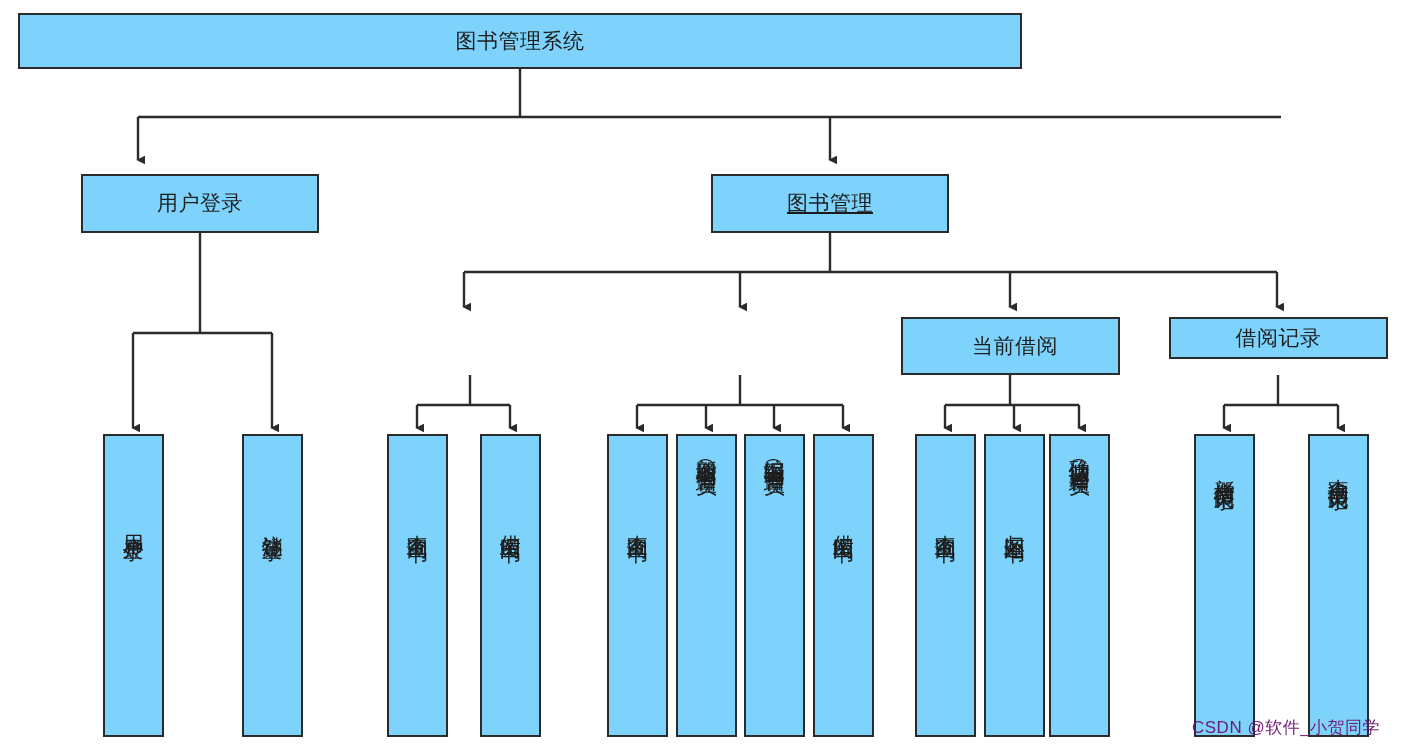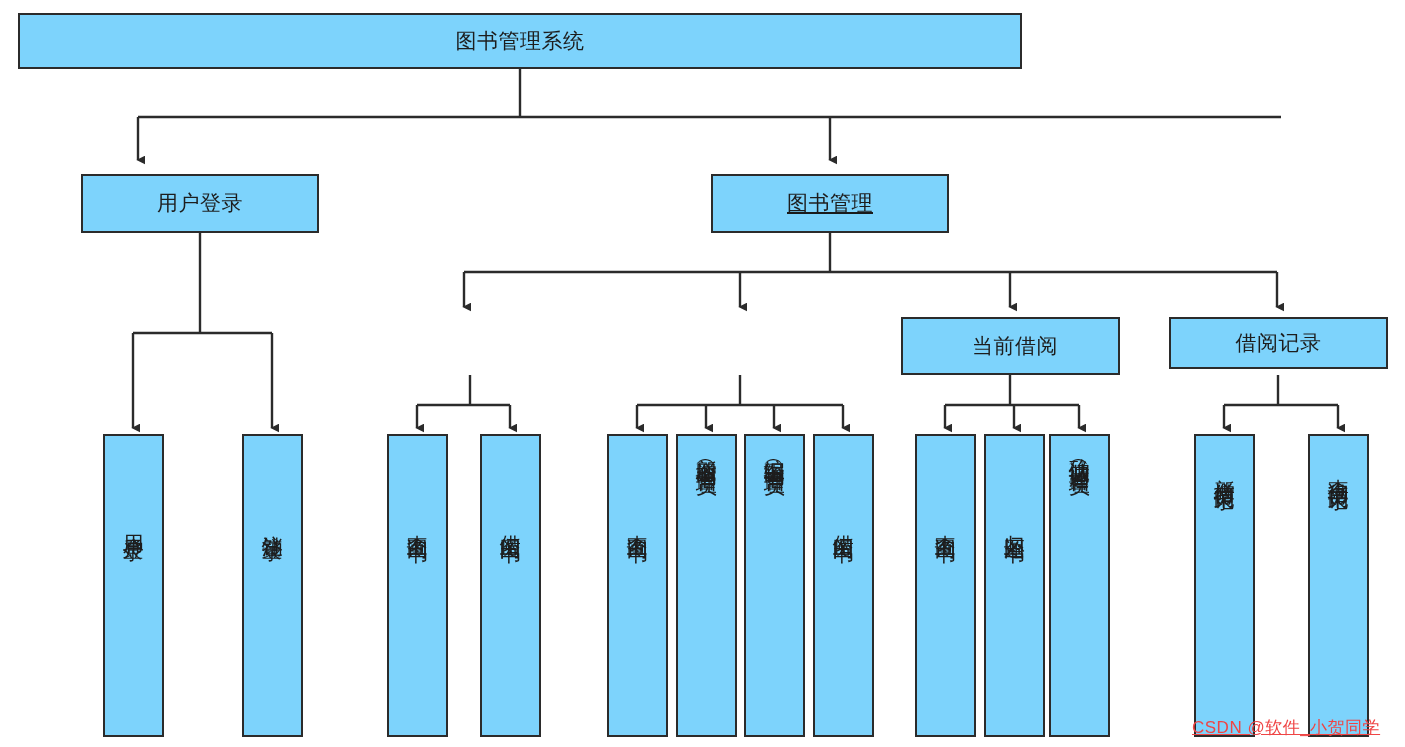--- a/index.html
+++ b/index.html
@@ -64,26 +64,25 @@
   }
   .node.leaf.short .label {
     padding-top: 76px;
   }
   .node.leaf.mid .label {
     padding-top: 20px;
   }
   .watermark {
     position: absolute;
     font-size: 17px;
-    color: #ef4444;
+    color: #701a75;
     letter-spacing: 0.5px;
     white-space: nowrap;
     z-index: 5;
     font-family: "Liberation Sans", "DejaVu Sans", sans-serif;
-    text-decoration: underline;
   }
 </style>
 </head>
 <body>
 
 <div id="canvas">
 
   <svg class="connectors" viewBox="0 0 1405 747">
     <defs>
       <marker id="arrow" markerWidth="10" markerHeight="10" refX="4.5" refY="7.4" orient="auto" markerUnits="userSpaceOnUse">
@@ -141,21 +140,21 @@
   <div class="node" style="left:81px; top:174px; width:238px; height:59px;">
     <span class="label">用户登录</span>
   </div>
   <div class="node" style="left:711px; top:174px; width:238px; height:59px;text-decoration:underline;">
     <span class="label">图书管理</span>
   </div>
 
   <div class="node" style="left:901px; top:317px; width:219px; height:58px;padding-left:9px;">
     <span class="label">当前借阅</span>
   </div>
-  <div class="node" style="left:1169px; top:317px; width:219px; height:52px;">
+  <div class="node" style="left:1169px; top:317px; width:219px; height:42px;">
     <span class="label">借阅记录</span>
   </div>
 
   <div class="node leaf short" style="left:103px; top:434px; width:61px; height:303px;">
     <span class="label">用户登录</span>
   </div>
   <div class="node leaf short" style="left:242px; top:434px; width:61px; height:303px;">
     <span class="label">注销登录</span>
   </div>
 

